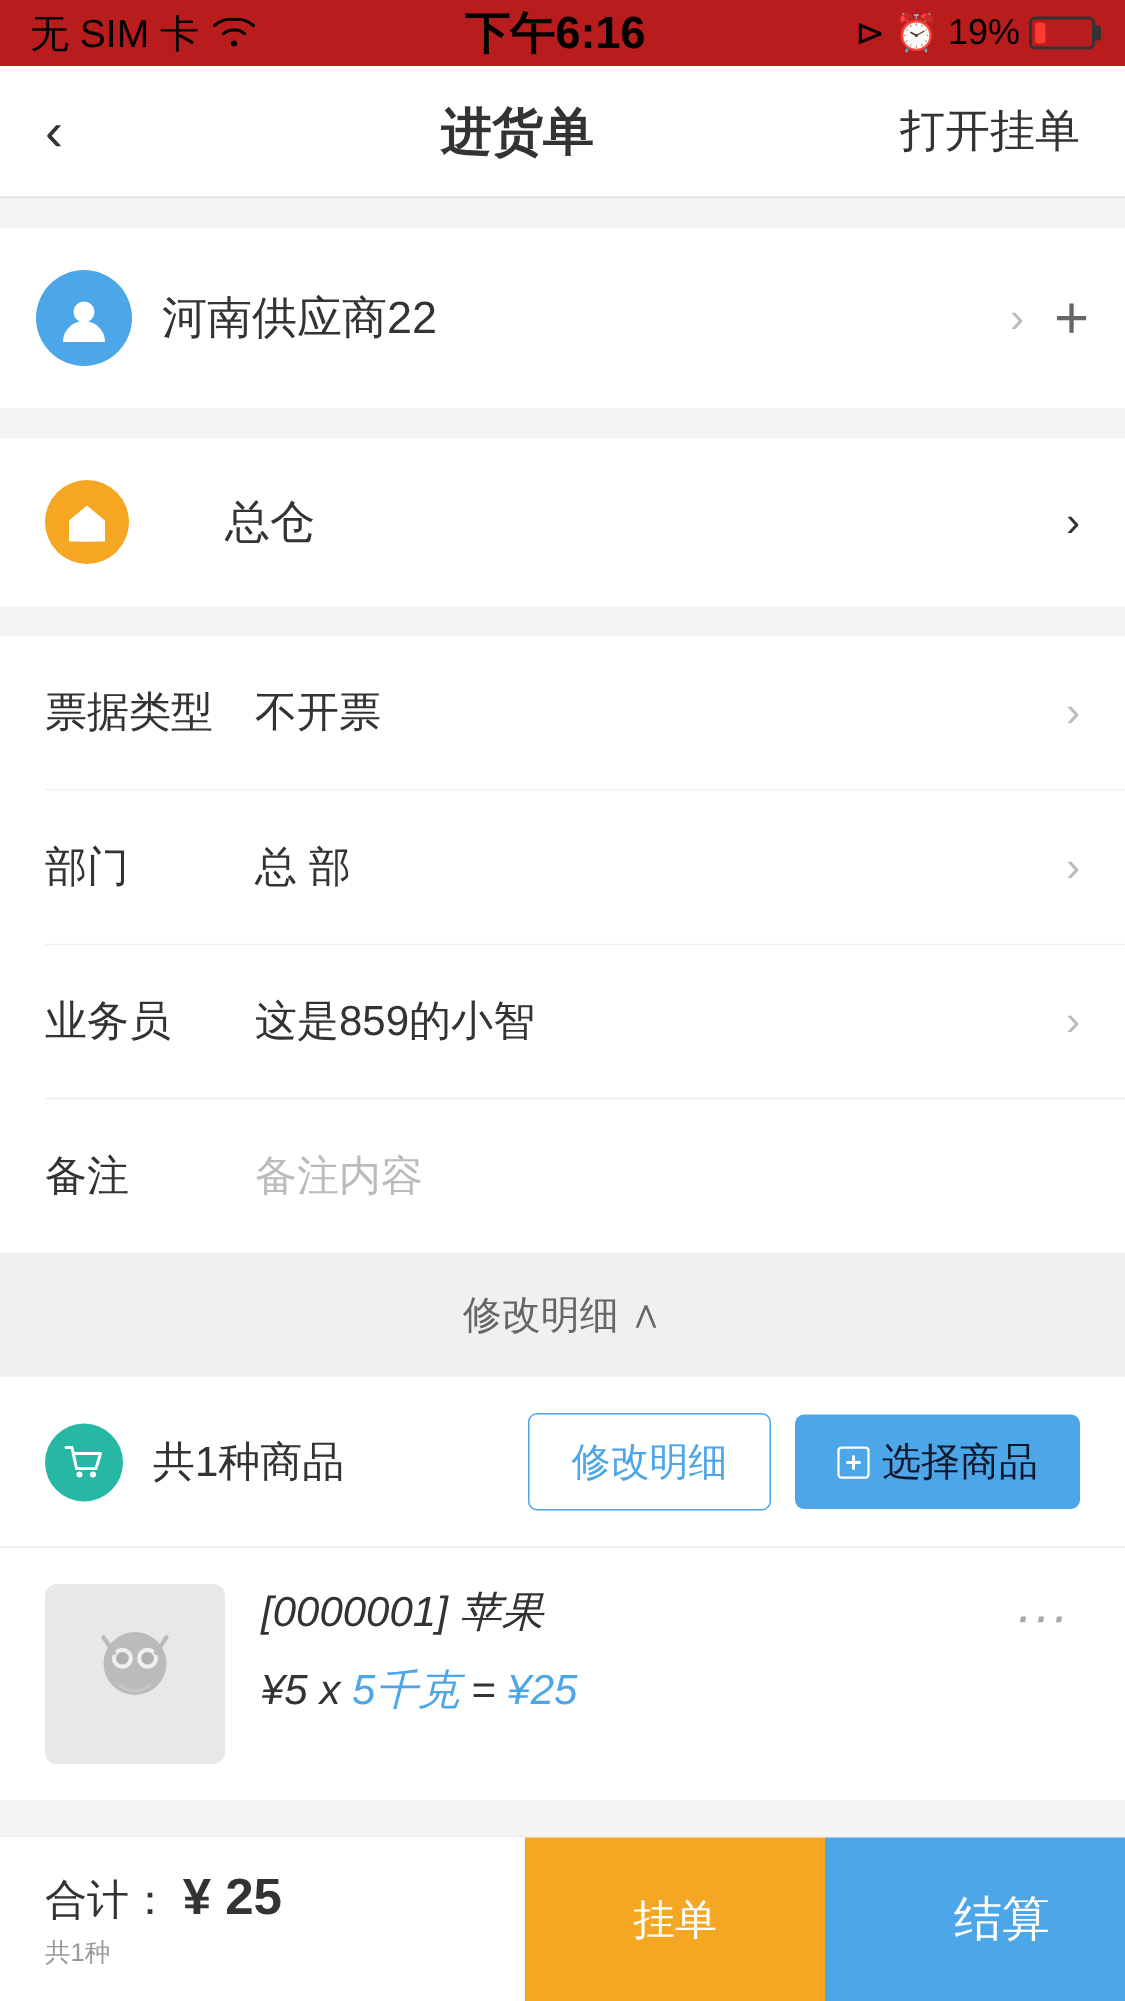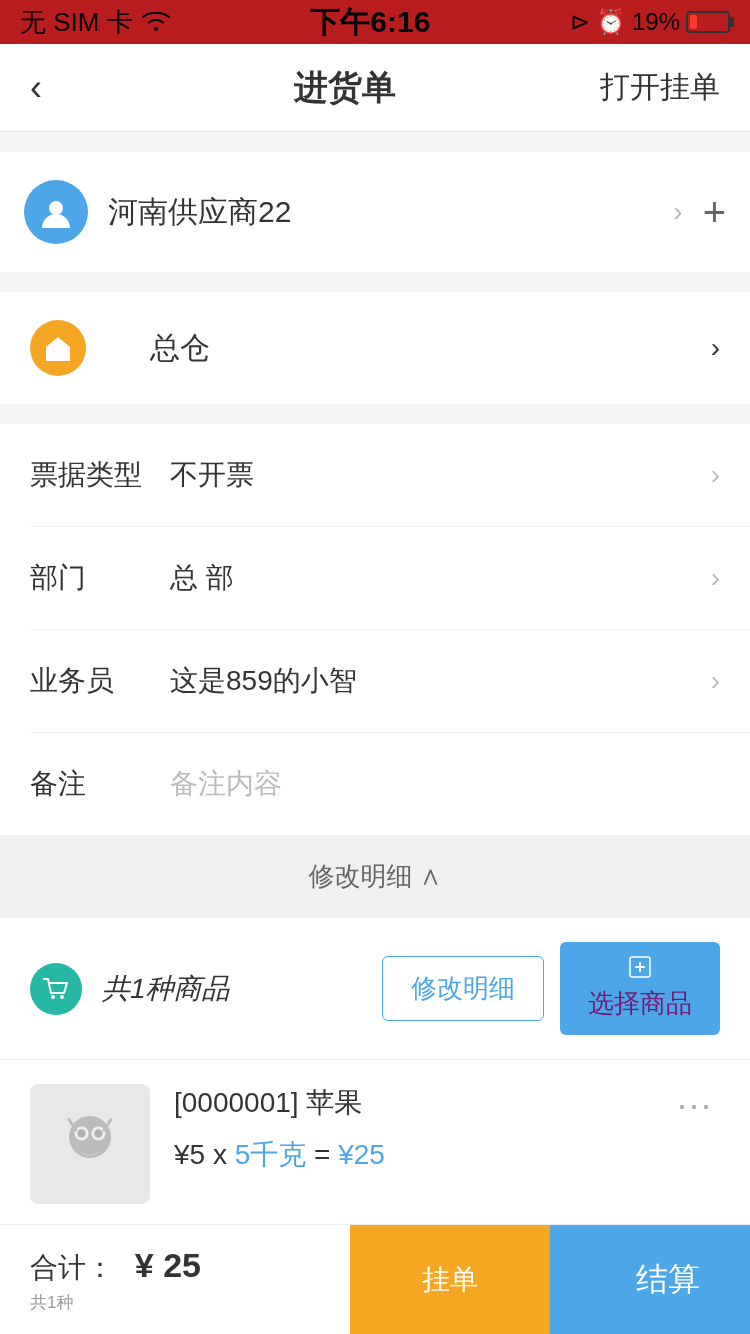--- a/index.html
+++ b/index.html
@@ -154,48 +154,49 @@
       background: #fff;
       border-bottom: 1px solid #eee;
     }
     .product-count-icon {
       width: 52px; height: 52px; border-radius: 50%;
       background: #26b8a5;
       display: flex; align-items: center; justify-content: center;
       margin-right: 20px; flex-shrink: 0;
     }
     .product-count-icon svg { width: 28px; height: 28px; fill: #fff; }
-    .product-count-text { flex: 1; font-size: 28px; color: #333; font-style: italic; }
+    .product-count-text { flex: 1; font-size: 28px; color: #333; }
     .btn-outline {
       border: 1.5px solid #4da6e8;
       color: #4da6e8;
       background: #fff;
       padding: 14px 28px;
       border-radius: 6px;
       font-size: 26px;
       cursor: pointer;
       margin-right: 16px;
     }
     .btn-primary {
       background: #4da6e8;
-      color: #701a75;
+      color: #0f172a;
       border: none;
       padding: 14px 28px;
       border-radius: 6px;
       font-size: 26px;
       cursor: pointer;
-      display: flex; align-items: center; gap: 8px; flex-direction: column;
+      display: flex; align-items: center; gap: 8px;
     }
 
     
     .product-item {
       display: flex;
       padding: 24px 30px;
       background: #fff;
       align-items: flex-start;
+      font-style: italic;
     }
     .product-thumb {
       width: 120px; height: 120px;
       background: #e8e8e8;
       border-radius: 8px;
       margin-right: 24px;
       flex-shrink: 0;
       display: flex; align-items: center; justify-content: center;
       overflow: hidden;
     }
@@ -220,21 +221,21 @@
       border-top: 1px solid #eee;
     }
     .bottom-total {
       flex: 1;
       display: flex;
       flex-direction: column;
       justify-content: center;
       padding: 0 30px;
       background: #fff;
     }
-    .total-amount { font-size: 34px; font-weight: 600; color: #333; display: inline; margin-left: 13px; }
+    .total-amount { font-size: 34px; font-weight: 600; color: #333; display: inline; }
     .total-sub { font-size: 17px; color: #999; margin-top: 4px; }
     .btn-suspend {
       width: 200px;
       background: #f5a623;
       color: #fff;
       font-size: 28px;
       font-weight: 500;
       border: none;
       cursor: pointer;
       display: flex; align-items: center; justify-content: center;

